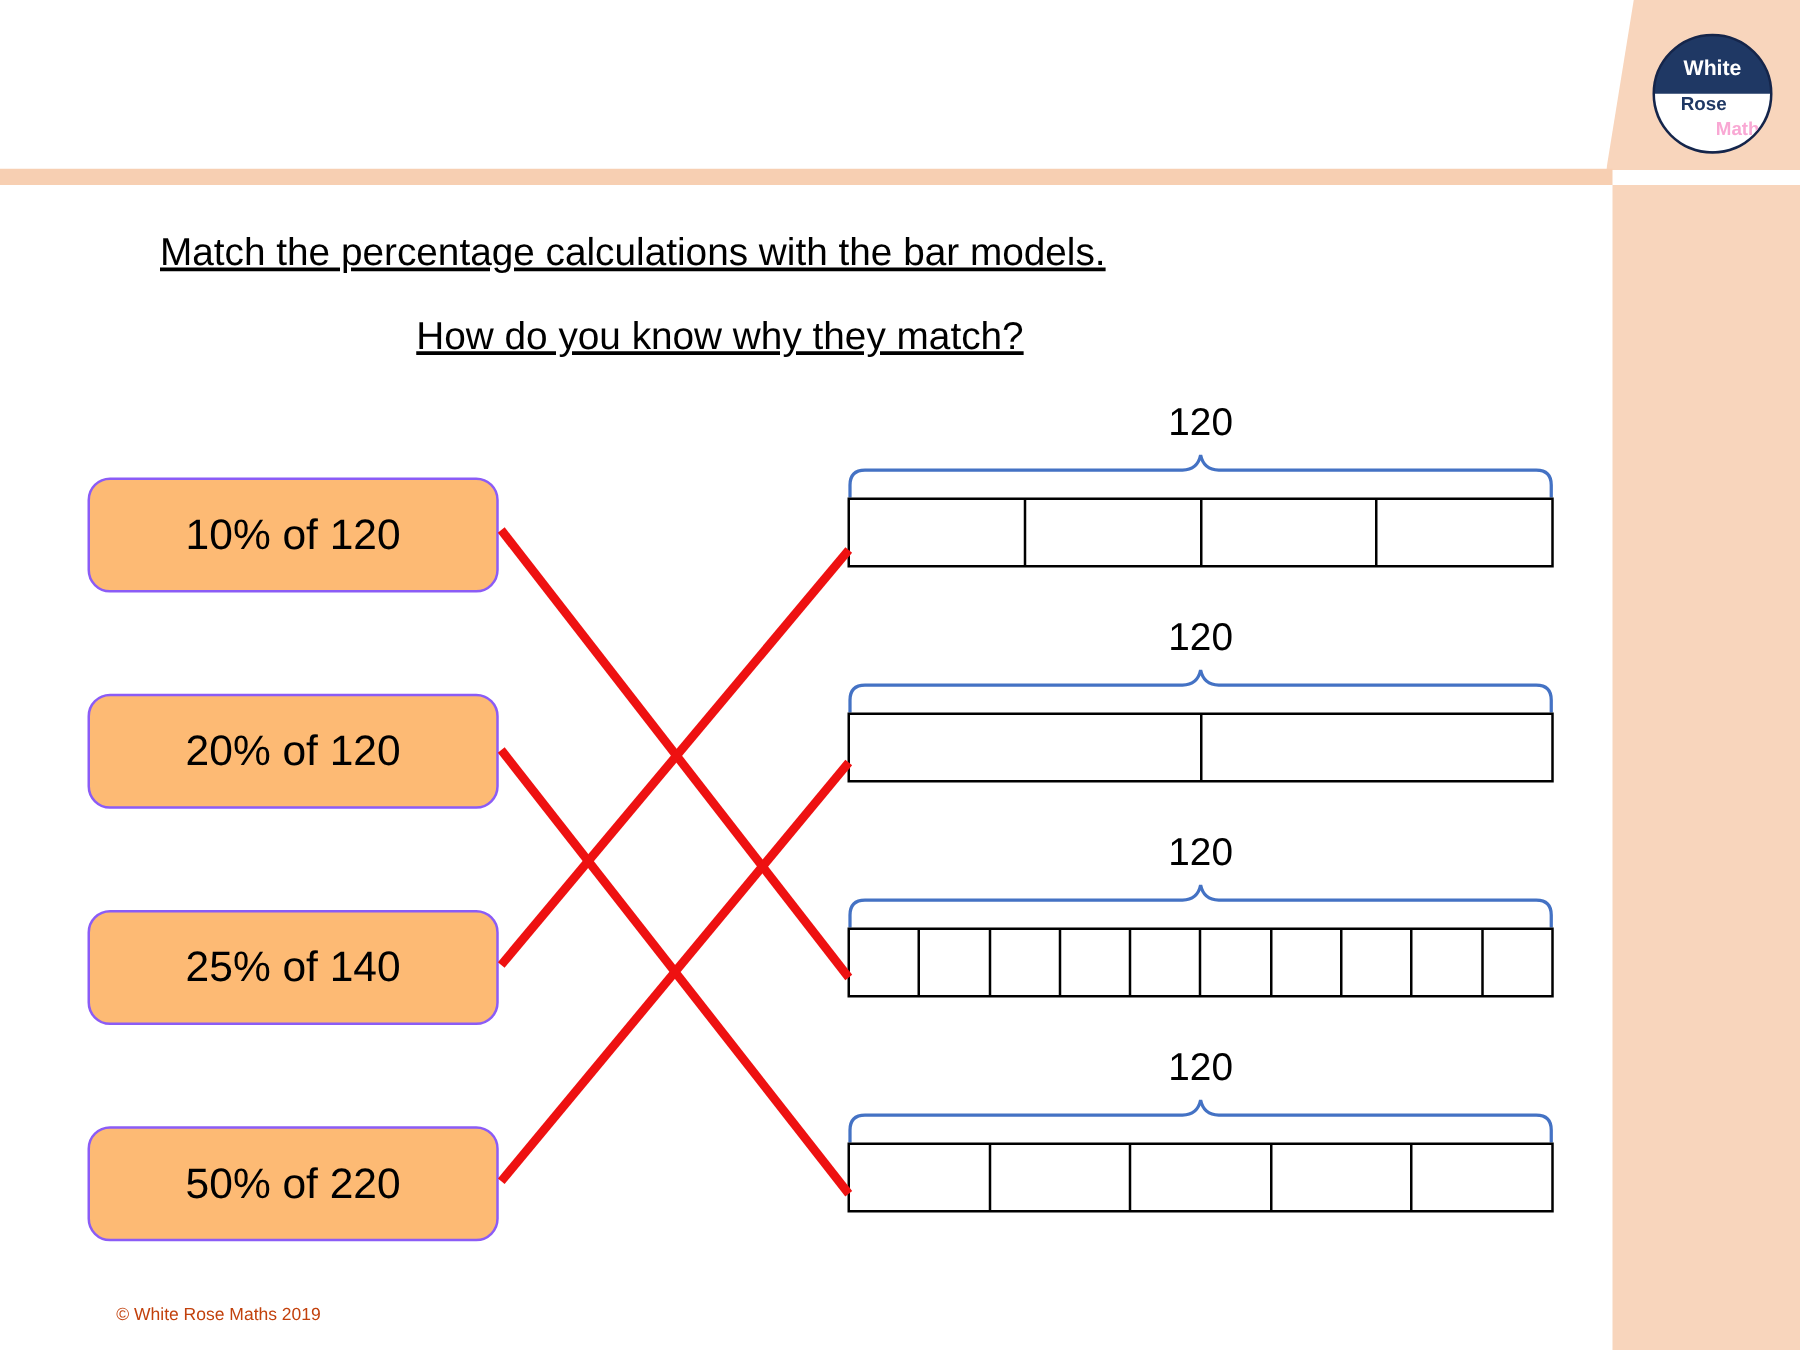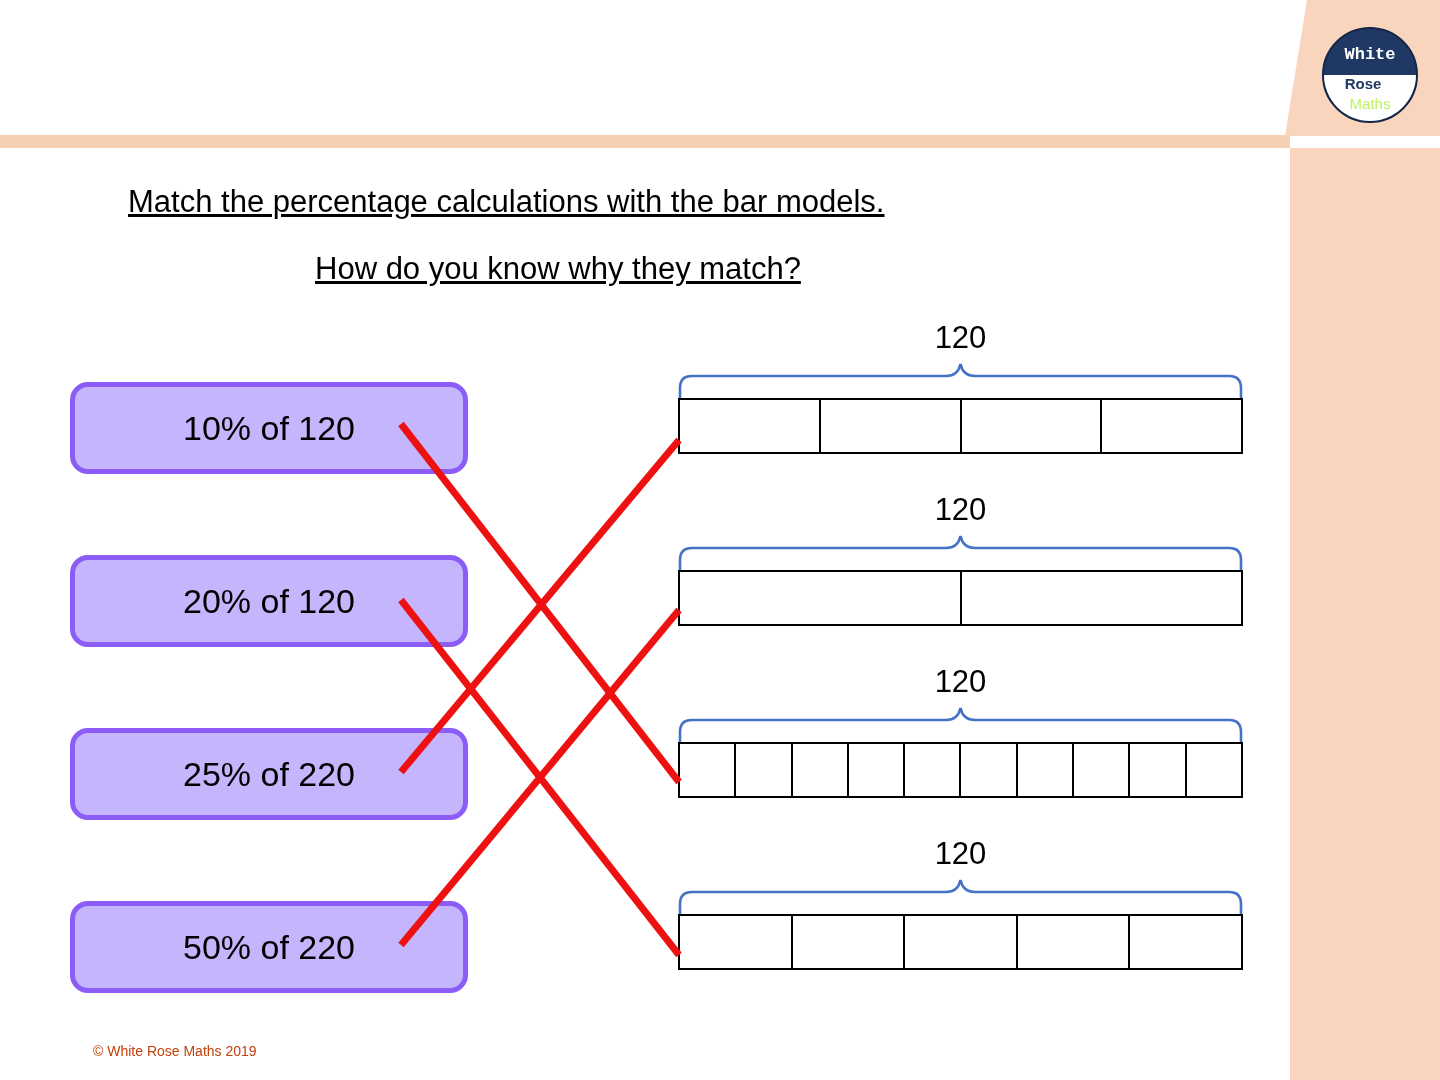--- a/index.html
+++ b/index.html
@@ -85,64 +85,63 @@
   #logo-white-text {
     position: absolute;
     left: 0;
     top: 17px;
     width: 92px;
     text-align: center;
     color: #ffffff;
     font-size: 17px;
     font-weight: bold;
     line-height: 1;
-    font-family: Liberation Mono, monospace;
   }
   #logo-rose-text {
     position: absolute;
     left: 0;
     top: 47px;
     width: 78px;
     text-align: center;
     color: #1F3864;
     font-size: 15px;
     font-weight: bold;
     line-height: 1;
   }
   #logo-maths-text {
     position: absolute;
     left: 0;
     top: 67px;
     width: 92px;
-    text-align: center;
-    color: #bef264;
+    text-align: right;
+    color: #f9a8d4;
     font-size: 15px;
-    font-weight: normal;
+    font-weight: bold;
     line-height: 1;
   }
 
   
   .instruction {
     position: absolute;
     font-size: 31px;
     color: #000000;
     white-space: nowrap;
     text-decoration: underline;
   }
   #instruction-line-1 { left: 128px; top: 184px; }
-  #instruction-line-2 { left: 315px; top: 251px; }
+  #instruction-line-2 { left: 333px; top: 251px; }
 
   
   .calc-box {
     position: absolute;
     left: 70px;
-    width: 398px;
+    width: 329px;
     height: 92px;
-    background: #c4b5fd;
-    border: 5px solid #8b5cf6;
+    background: #fdba74;
+    border: 2px solid #8b5cf6;
     border-radius: 18px;
     box-sizing: border-box;
     display: flex;
     align-items: center;
     justify-content: center;
   }
   .calc-box-label {
     font-size: 34px;
     color: #000000;
     white-space: nowrap;
@@ -224,21 +223,21 @@
 <div class="instruction" id="instruction-line-1">Match the percentage calculations with the bar models.</div>
 <div class="instruction" id="instruction-line-2">How do you know why they match?</div>
 
 <div class="calc-box" id="calc-box-0" style="top:382px">
   <span class="calc-box-label">10% of 120</span>
 </div>
 <div class="calc-box" id="calc-box-1" style="top:555px">
   <span class="calc-box-label">20% of 120</span>
 </div>
 <div class="calc-box" id="calc-box-2" style="top:728px">
-  <span class="calc-box-label">25% of 220</span>
+  <span class="calc-box-label">25% of 140</span>
 </div>
 <div class="calc-box" id="calc-box-3" style="top:901px">
   <span class="calc-box-label">50% of 220</span>
 </div>
 
 <div class="bar-model" id="bar-model-0" style="left:678px; top:320px; width:565px; height:134px">
   <div class="bar-label">120</div>
   <svg class="brace" viewBox="0 0 565 38" preserveAspectRatio="none">
     <path d="M2,36 L2,26 Q2,14 14,14 L268,14 Q280,14 282.5,2 Q285,14 297,14 L551,14 Q563,14 563,26 L563,36" fill="none" stroke="#4472C4" stroke-width="2.6" stroke-linecap="round"></path>
   </svg>

